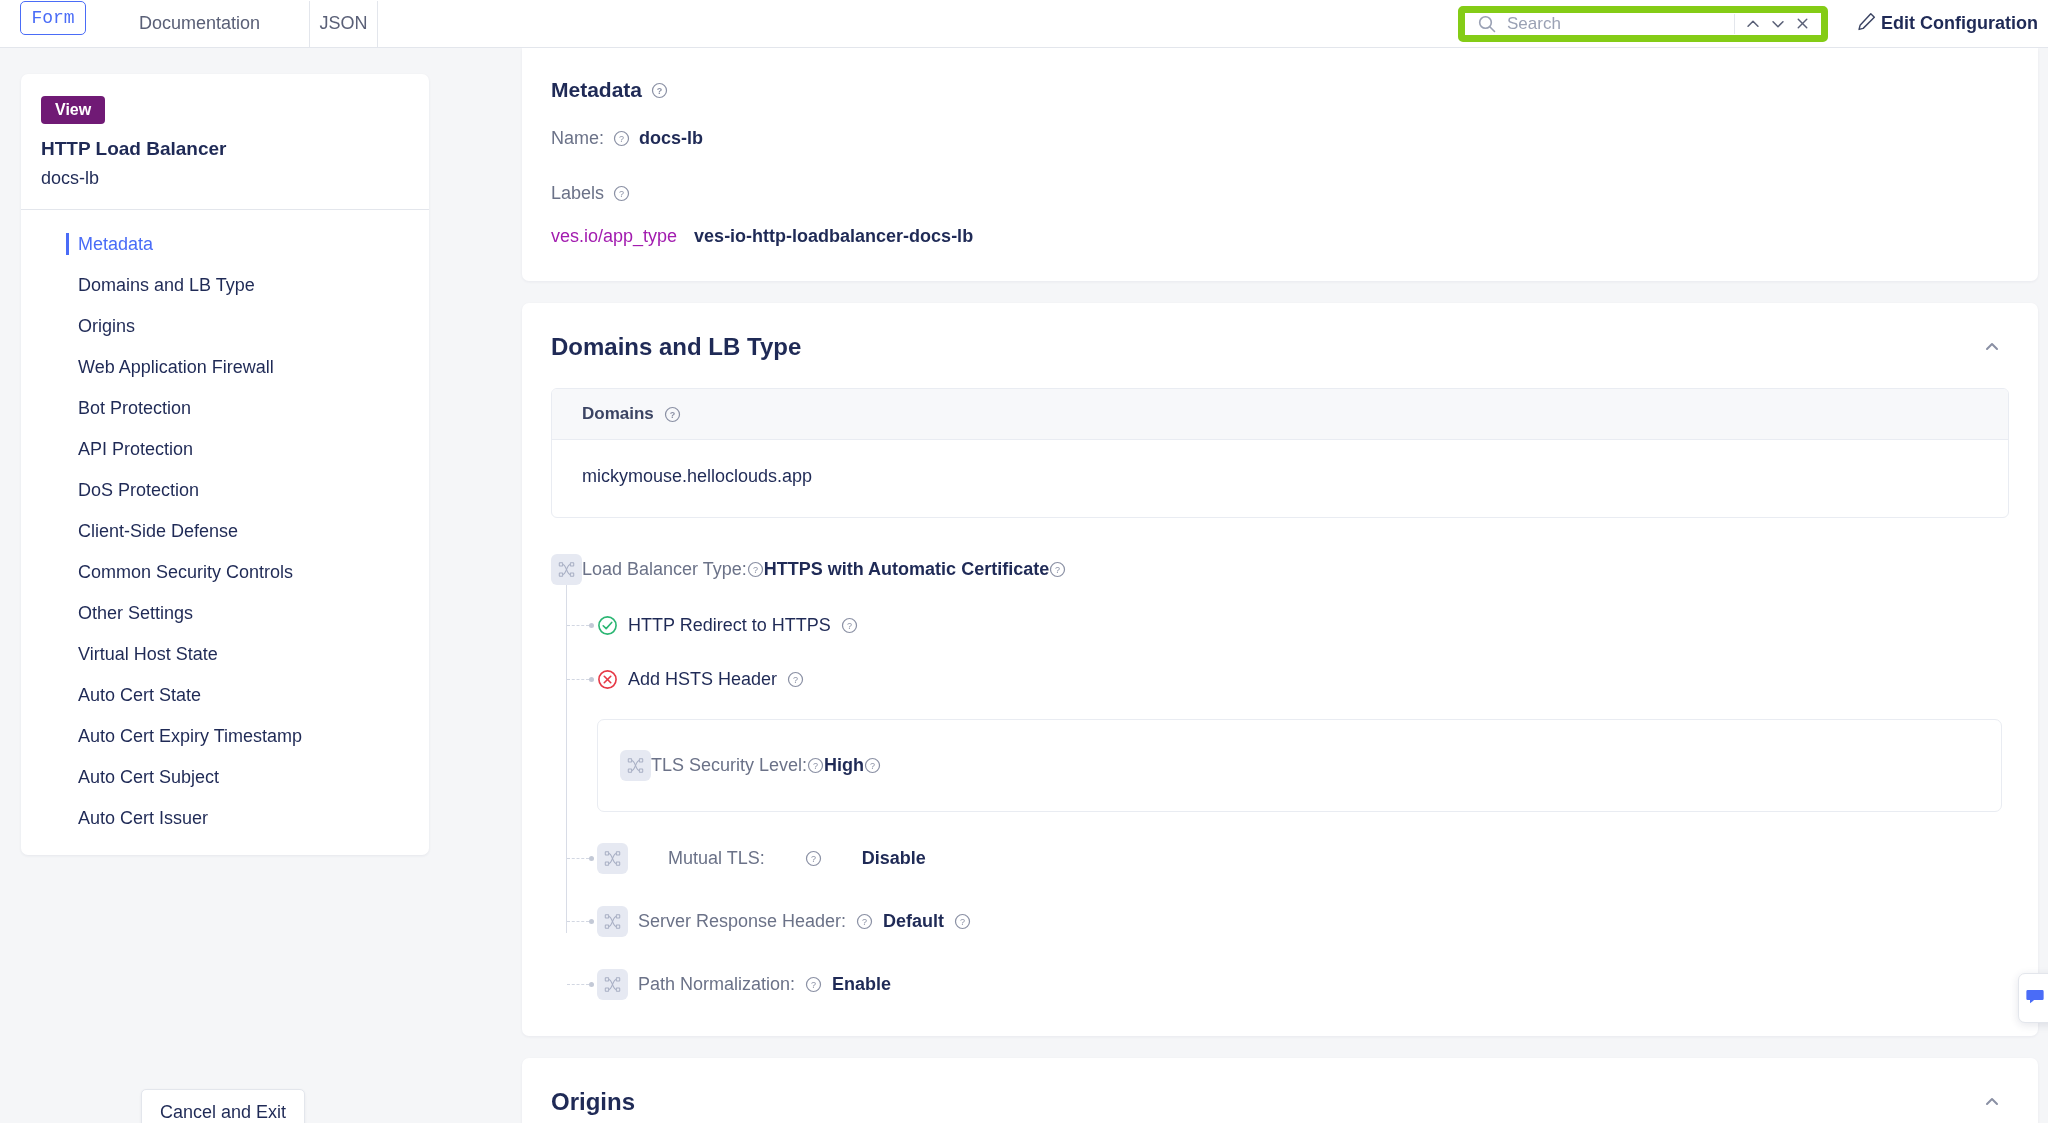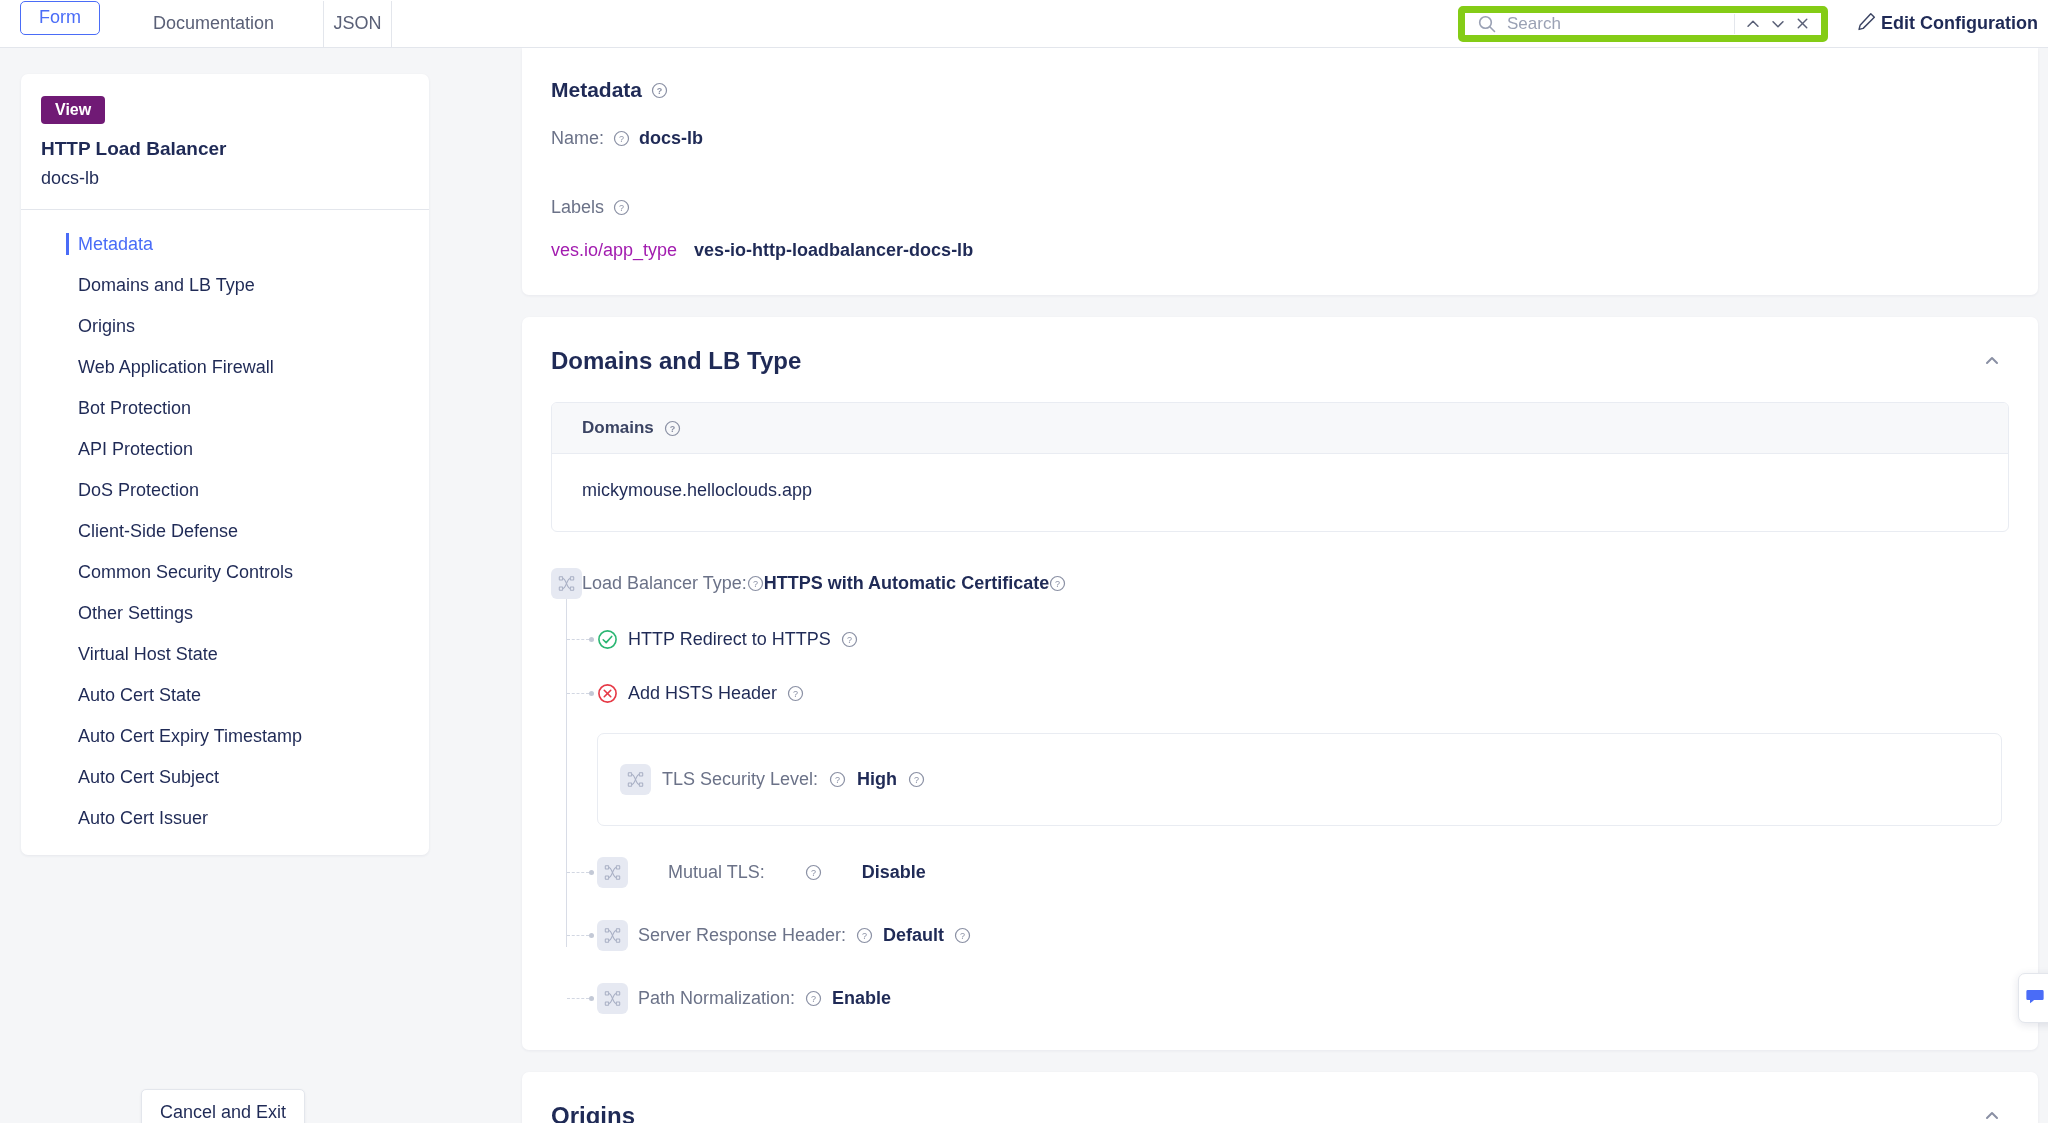--- a/index.html
+++ b/index.html
@@ -28,22 +28,23 @@
     padding: 0 14px;
   }
   .tab.wide { width: 220px; }
   .tab.narrow { width: 68px; }
   .tab.active {
     color: #4a6cf7;
     border: 1.6px solid #4a6cf7;
     border-radius: 5px;
     height: 34px;
     margin: 0 4px 0 20px;
-    width: 80px;
+    width: 66px;
     padding: 0;
+    font-family: Liberation Mono, monospace;
   }
 
   .topbar-right {
     position: absolute; right: 0; top: 0; height: 47px;
     display: flex; align-items: center;
   }
   .searchbox {
     width: 370px; height: 36px;
     border: 7px solid #84cc16; border-radius: 5px;
     background: #fff;
@@ -151,21 +152,21 @@
     padding: 30px 36px 0 29px;
   }
   .section-head .section-title { font-size: 24px; }
   .metadata .section-title { padding-left: 29px; }
 
   .meta-row {
     display: flex; align-items: center; gap: 9px;
     font-size: 18px; padding-left: 29px;
   }
   .meta-row.name { margin-top: 26px; }
-  .meta-row.labels { margin-top: 48px; text-align: center; }
+  .meta-row.labels { margin-top: 34px; text-align: center; }
   .meta-label { color: #6b7288; }
   .meta-value { color: #1f2a56; font-weight: 700; }
   .label-pair {
     display: flex; align-items: center; gap: 17px;
     font-size: 18px; padding-left: 29px; margin-top: 22px;
   }
   .label-key { color: #a21caf; }
   .label-val { color: #1f2a56; font-weight: 700; }
 
   
@@ -230,21 +231,21 @@
   .tls-box {
     margin: 22px 0 0 46px;
     margin-right: 36px;
     border: 1px solid #e9ecf2;
     border-radius: 7px;
     height: 93px;
     display: flex; align-items: center;
     padding-left: 22px;
     position: relative;
   }
-  .tls-inner { display: flex; align-items: center; gap: 11px; }
+  .tls-inner { display: flex; align-items: center; }
 
   .chev {
     width: 20px; height: 20px; cursor: pointer; color: #8a90a4;
   }
 
   
   .float-tab {
     position: absolute; right: -10px; top: 925px;
     width: 40px; height: 50px;
     background: #fff;

